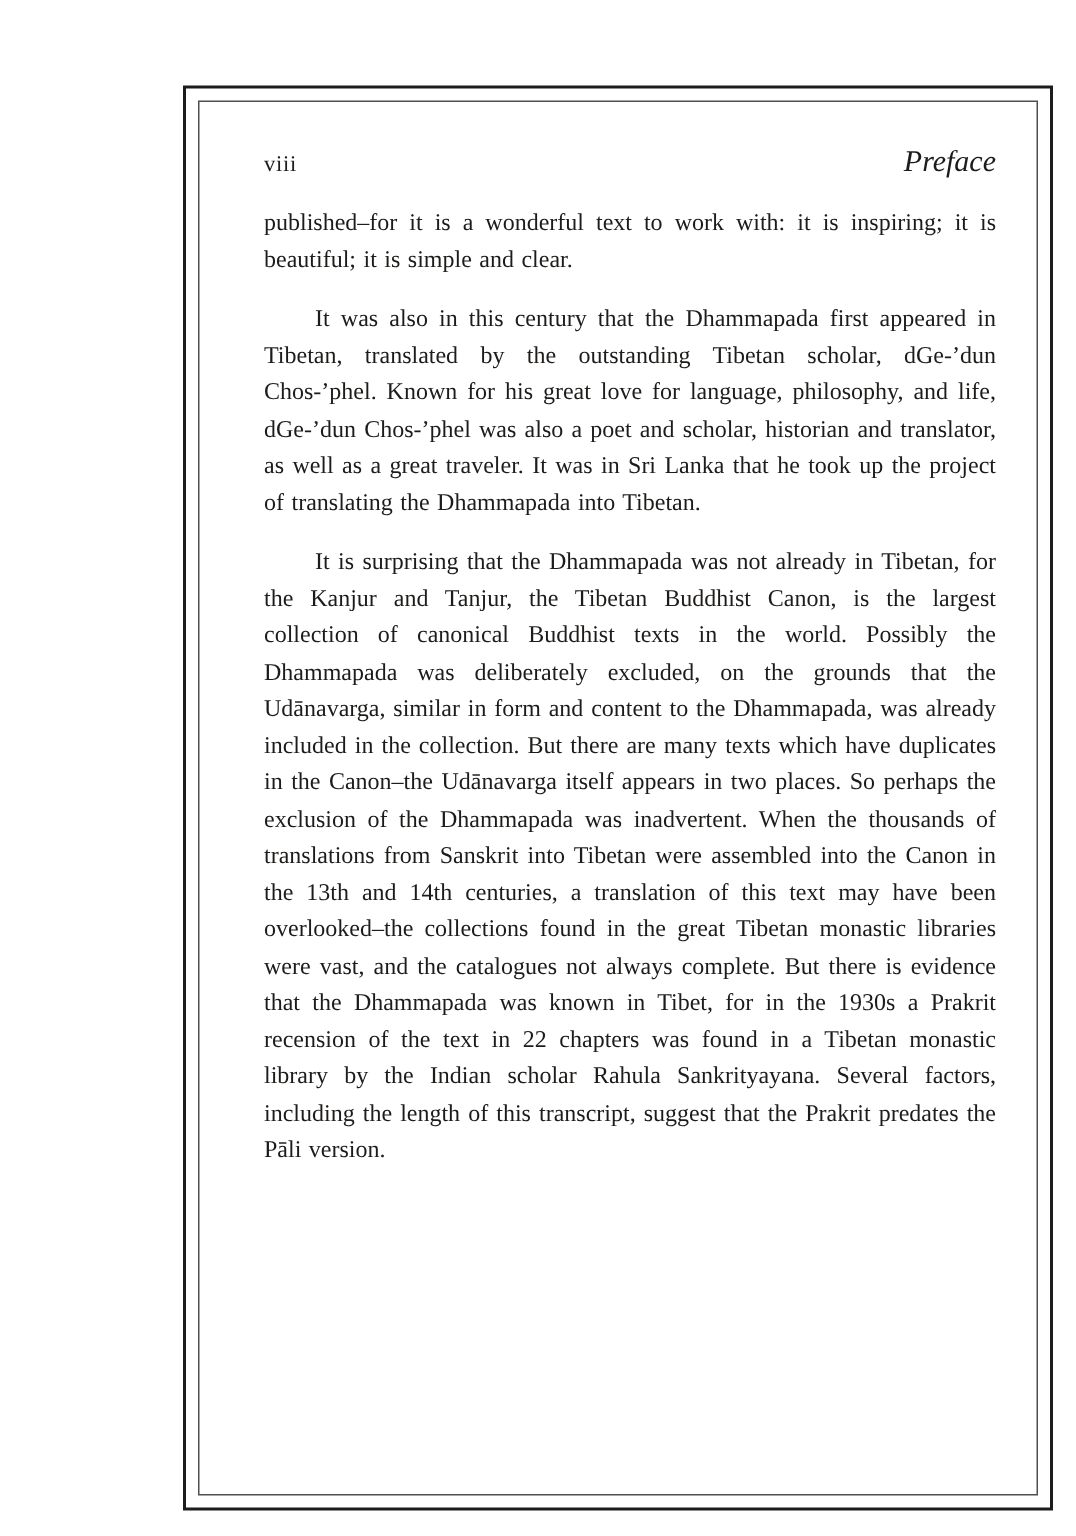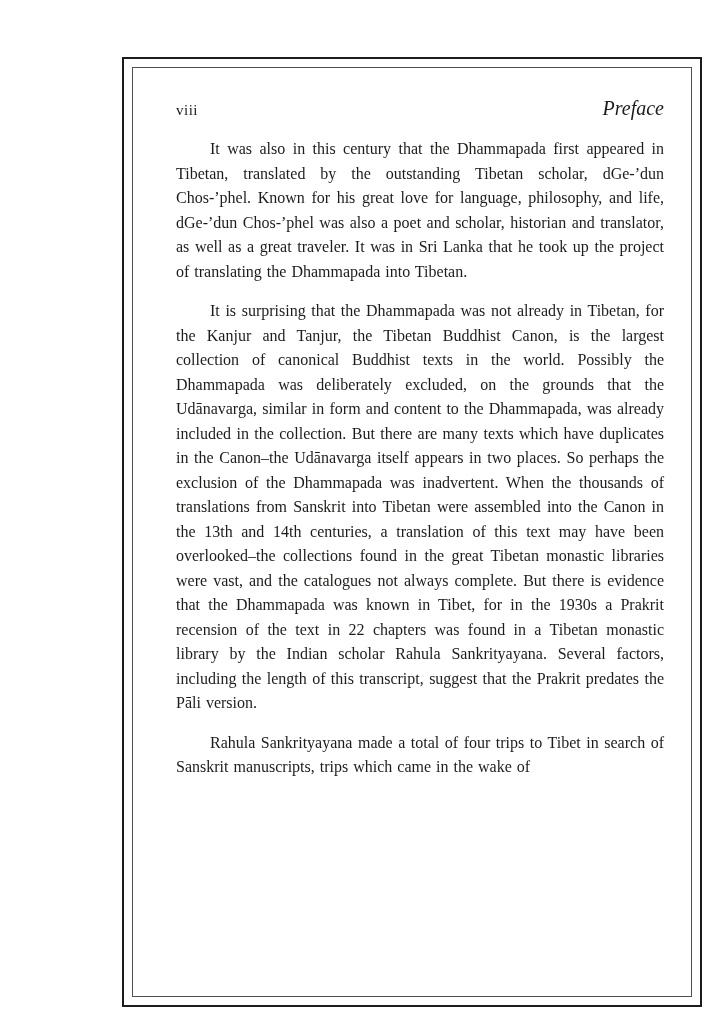--- a/index.html
+++ b/index.html
@@ -70,19 +70,19 @@
 <body>
 
 <div class="canvas">
   <div class="frame-outer">
     <div class="frame-inner">
       <header class="page-header">
         <span class="page-number">viii</span>
         <span class="running-title">Preface</span>
       </header>
       <main class="page-body">
+        <p class="para">published–for it is a wonderful text to work with: it is inspiring; it is beautiful; it is simple and clear.</p>
         <p class="para indent">It was also in this century that the Dhammapada first appeared in Tibetan, translated by the outstanding Tibetan scholar, dGe-’dun Chos-’phel. Known for his great love for language, philosophy, and life, dGe-’dun Chos-’phel was also a poet and scholar, historian and translator, as well as a great traveler. It was in Sri Lanka that he took up the project of translating the Dhammapada into Tibetan.</p>
         <p class="para indent">It is surprising that the Dhammapada was not already in Tibetan, for the Kanjur and Tanjur, the Tibetan Buddhist Canon, is the largest collection of canonical Buddhist texts in the world. Possibly the Dhammapada was deliberately excluded, on the grounds that the Udānavarga, similar in form and content to the Dhammapada, was already included in the collection. But there are many texts which have duplicates in the Canon–the Udānavarga itself appears in two places. So perhaps the exclusion of the Dhammapada was inadvertent. When the thousands of translations from Sanskrit into Tibetan were assembled into the Canon in the 13th and 14th centuries, a translation of this text may have been overlooked–the collections found in the great Tibetan monastic libraries were vast, and the catalogues not always complete. But there is evidence that the Dhammapada was known in Tibet, for in the 1930s a Prakrit recension of the text in 22 chapters was found in a Tibetan monastic library by the Indian scholar Rahula Sankrityayana. Several factors, including the length of this transcript, suggest that the Prakrit predates the Pāli version.</p>
-        <p class="para indent">Rahula Sankrityayana made a total of four trips to Tibet in search of Sanskrit manuscripts, trips which came in the wake of</p>
       </main>
     </div>
   </div>
 </div>
 
 </body></html>

